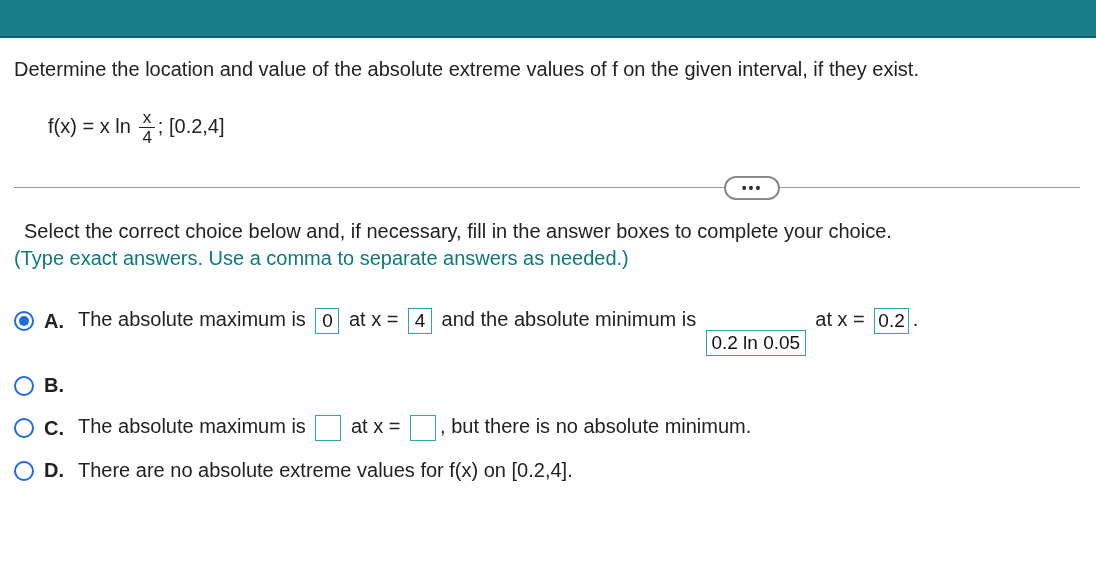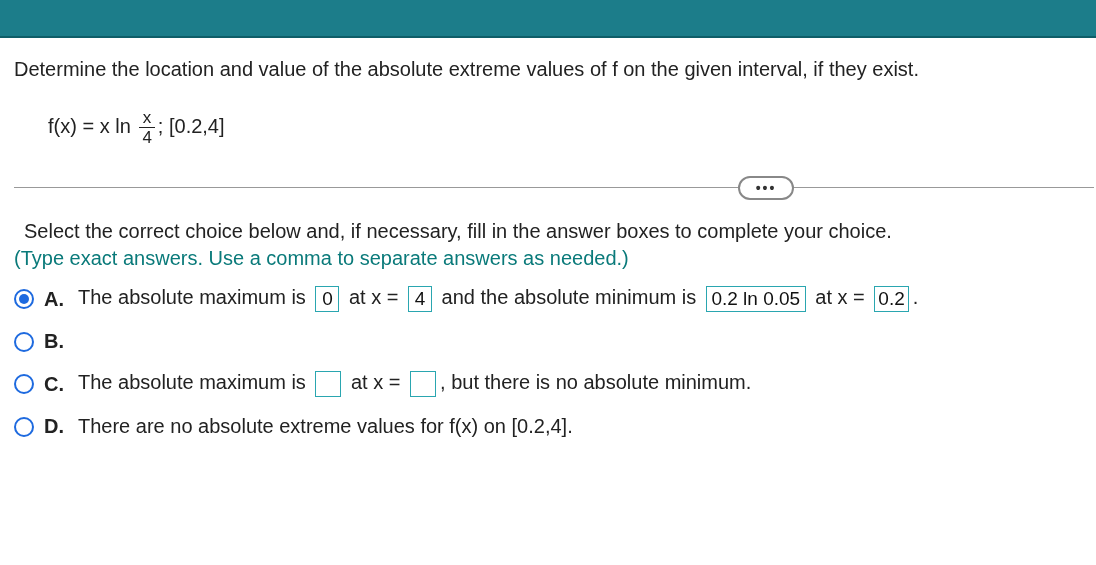--- a/index.html
+++ b/index.html
@@ -10,21 +10,21 @@
     color: #222;
     width: 1096px;
     background: #fff;
   }
   .topbar {
     height: 38px;
     background: #1c7d8a;
     border-bottom: 2px solid #0f5e68;
   }
   .content {
-    padding: 14px 2px 20px 14px;
+    padding: 14px 16px 20px 14px;
   }
   .question-text {
     margin: 6px 0 28px 0;
   }
   .formula {
     margin: 0 0 26px 34px;
     font-size: 20px;
   }
   .formula .lnbold { font-weight: normal; }
   .frac {
@@ -115,21 +115,21 @@
     margin: 0 4px;
     padding: 0 3px;
     text-align: center;
     font-size: 19px;
     line-height: 24px;
     vertical-align: middle;
     background: #fff;
     color: #111;
   }
   .ansbox.empty { min-width: 26px; }
-  .ansbox.wide { min-width: 100px; }
+  .ansbox.wide { min-width: 100px; margin-top: 44px; }
 </style>
 </head>
 <body>
 
 <div class="topbar"></div>
 
 <div class="content">
 
   <div class="question-text">Determine the location and value of the absolute extreme values of f on the given interval, if they exist.</div>
 

